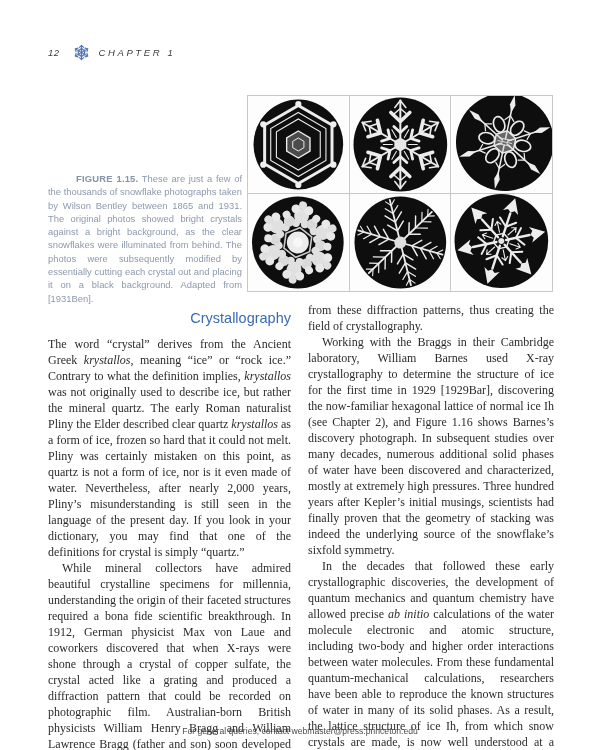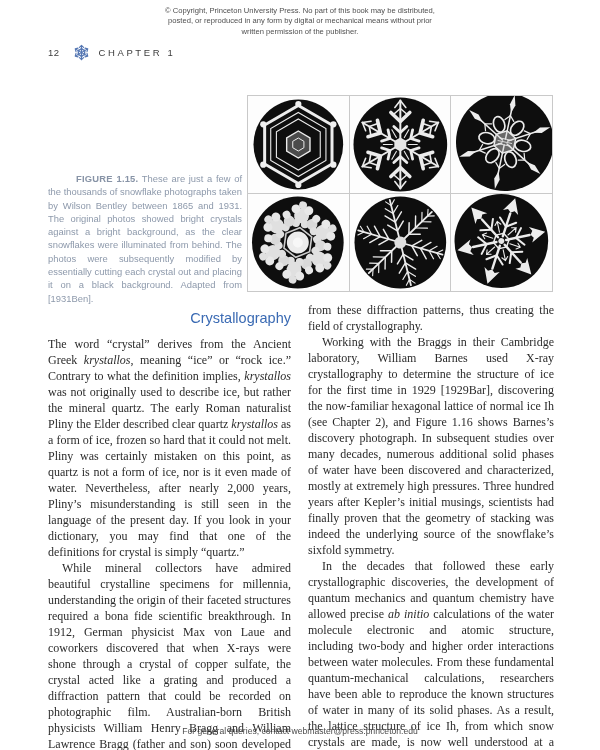--- a/index.html
+++ b/index.html
@@ -3,21 +3,21 @@
 <meta charset="utf-8">
 <style>
   html,body{margin:0;padding:0;background:#ffffff;}
   .page{position:relative;width:600px;height:750px;background:#ffffff;overflow:hidden;
         font-family:"Liberation Serif",serif;color:#2b2b2b;}
 
   .copyright{position:absolute;top:6px;left:160px;width:280px;text-align:center;
              font-family:"Liberation Sans",sans-serif;font-size:7.6px;line-height:10.4px;color:#4f4f4f;}
 
   .pagehead{position:absolute;top:44px;left:48px;display:flex;align-items:center;
-            font-family:"Liberation Sans",sans-serif;font-size:9.5px;color:#3c3c3c;}
+            font-family:"Liberation Sans",sans-serif;font-size:9.5px;color:#3c3c3c;font-style:italic;}
   .pagehead .num{letter-spacing:0.5px;}
   .pagehead .flake{margin:0 9px 0 13px;display:block;}
   .pagehead .chap{letter-spacing:2.6px;}
 
   .figure{position:absolute;left:247px;top:95px;width:306px;height:197px;
           display:grid;grid-template-columns:1fr 1fr 1fr;grid-template-rows:1fr 1fr;
           gap:1px;background:#c9c9c9;border:1px solid #c9c9c9;box-sizing:border-box;}
   .cell{background:#fdfdfd;overflow:hidden;}
   .cell svg{display:block;width:100%;height:100%;}
 
@@ -36,21 +36,20 @@
   .col i{font-style:italic;}
 
   .footer{position:absolute;top:726px;left:0;width:600px;text-align:center;
           font-family:"Liberation Sans",sans-serif;font-size:8.6px;color:#4a4a4a;}
 </style>
 </head>
 <body>
 
 <div class="page">
 
-  <div class="copyright">© Copyright, Princeton University Press. No part of this book may be distributed, posted, or reproduced in any form by digital or mechanical means without prior written permission of the publisher.</div>
 
   <div class="pagehead">
     <span class="num">12</span>
     <svg class="flake" width="17" height="17" viewBox="-10 -10 20 20">
       <g stroke="#5577b3" stroke-width="1.3" fill="none" stroke-linecap="round">
         <g id="hf">
             <path d="M0,0 L0,-8.5 M0,-8.5 l-2.4,2.4 M0,-8.5 l2.4,2.4 M0,-5 l-2,2 M0,-5 l2,2"></path>
           </g>
         <use href="#hf" transform="rotate(60)"></use>
           <use href="#hf" transform="rotate(120)"></use>

